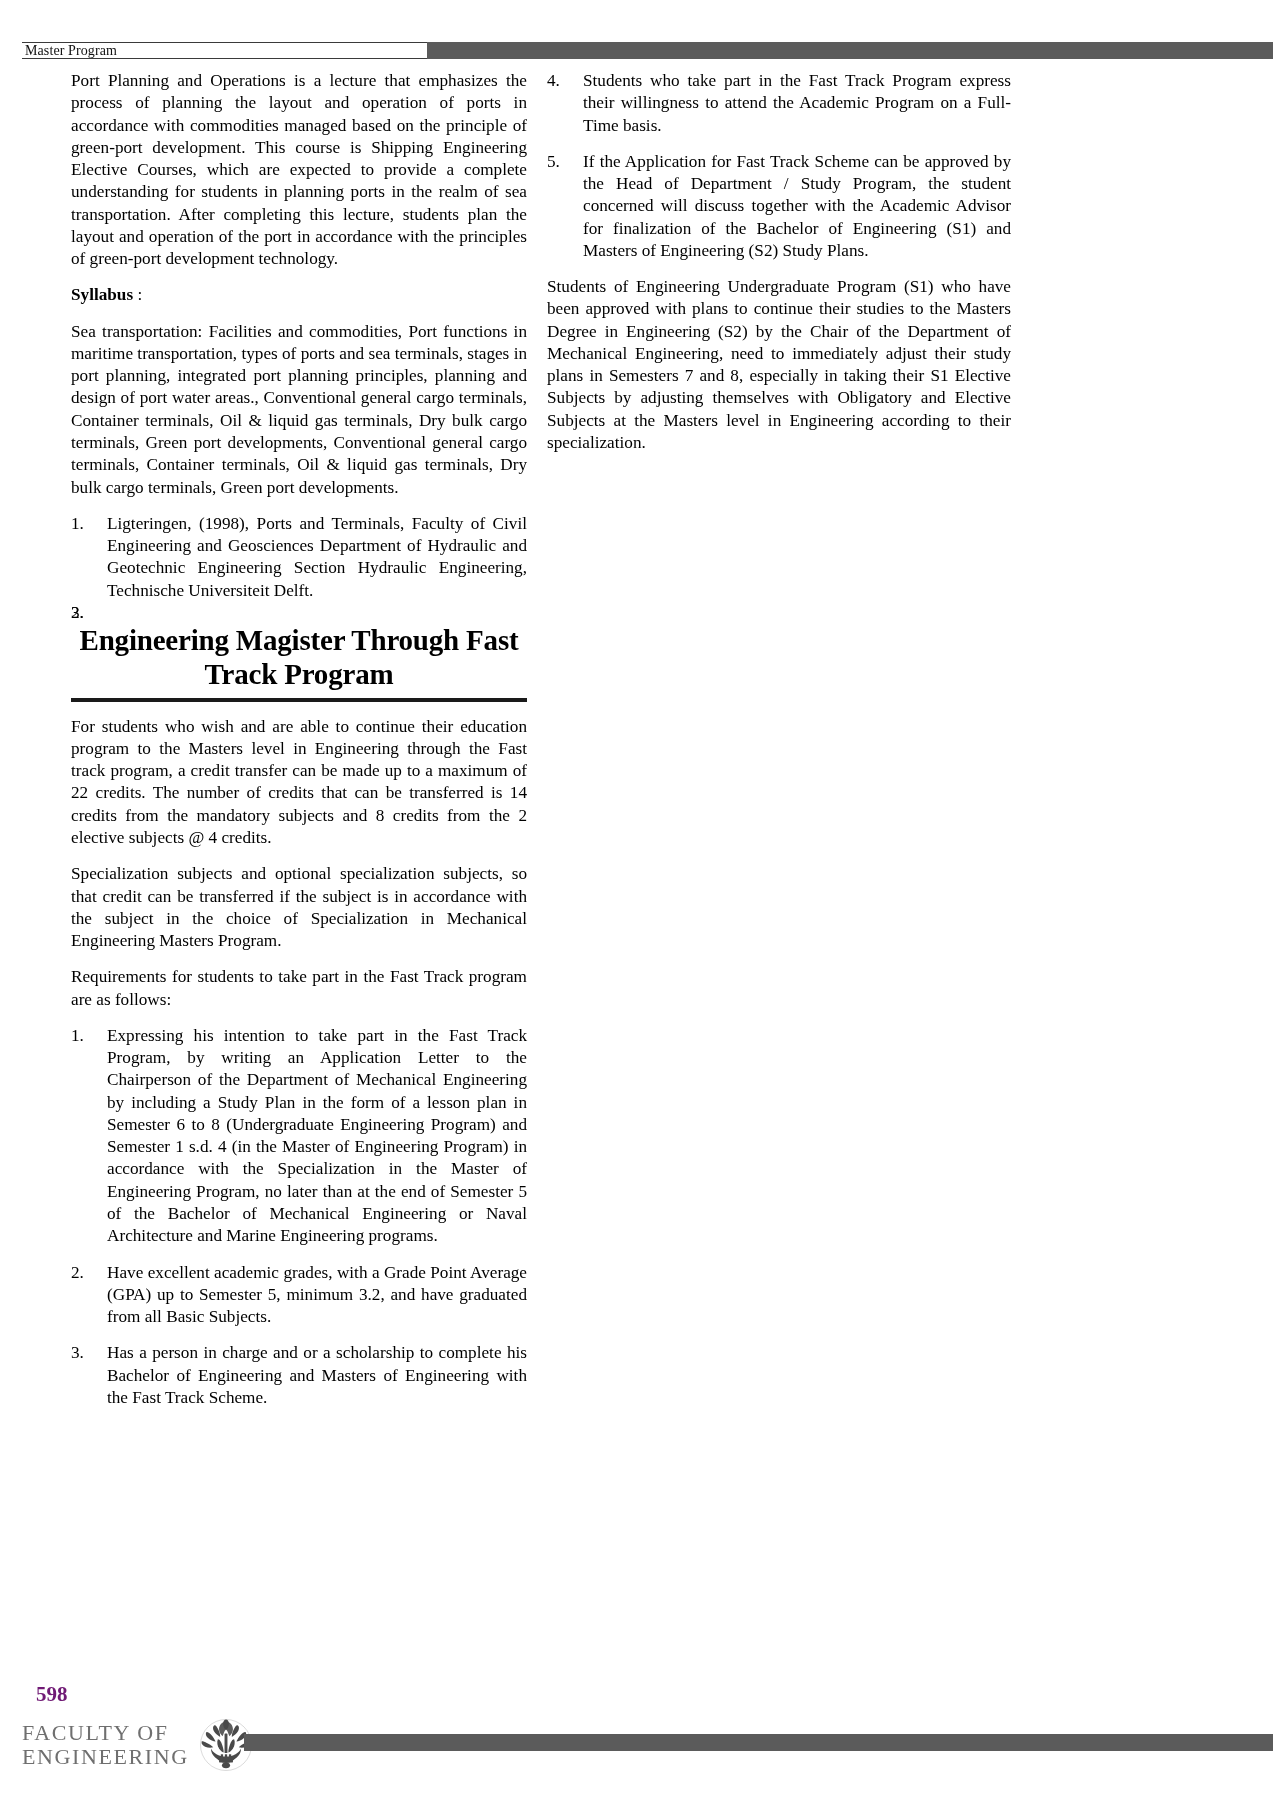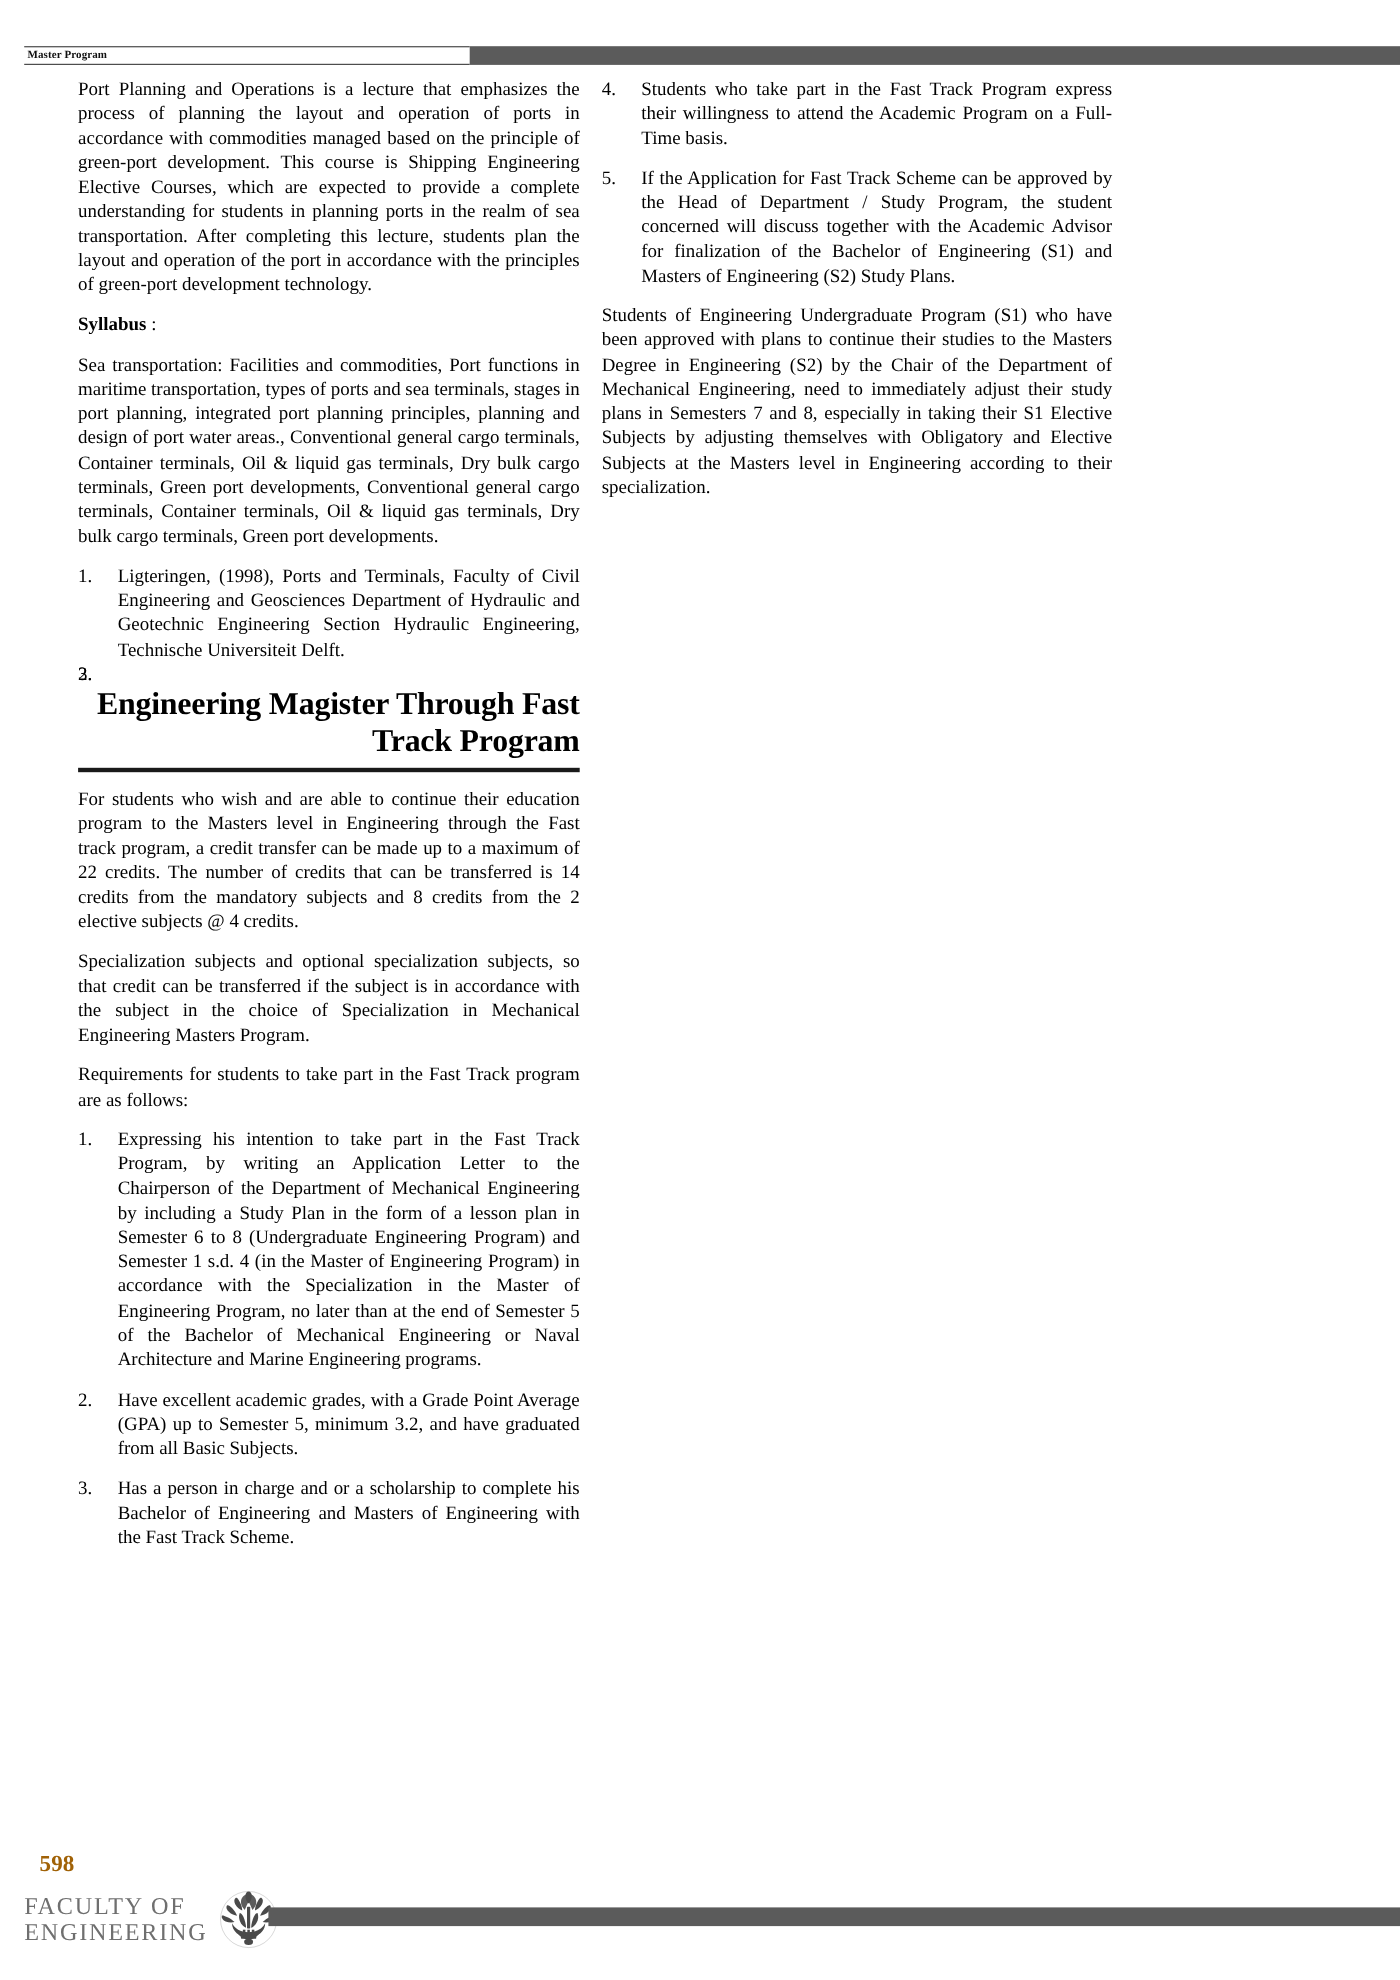--- a/index.html
+++ b/index.html
@@ -34,22 +34,22 @@
     width: 405px;
     background: #ffffff;
     border-top: 1.5px solid #3a3a3a;
     border-bottom: 1.5px solid #3a3a3a;
     display: flex;
     align-items: center;
     box-sizing: border-box;
   }
   .header-title {
     font-family: "Liberation Serif", "DejaVu Serif", serif;
-    font-weight: bold;
-    font-size: 10px;
+    font-weight: normal;
+    font-size: 14px;
     letter-spacing: 0.1px;
     padding-left: 3px;
     line-height: 1;
     color: #111;
   }
   .header-bar {
     flex: 1;
     background: #5b5b5b;
   }
 
@@ -102,39 +102,39 @@
   ol.num.refs > li { margin-bottom: 0; }
 
   
   .section-head {
     margin: 22px 0 0 0;
     font-family: "Liberation Serif", "DejaVu Serif", serif;
     font-weight: bold;
     font-size: 29px;
     line-height: 1.17;
     letter-spacing: -0.2px;
-    text-align: right;
+    text-align: center;
   }
   .section-rule {
     border: 0;
     border-top: 4.5px solid #1a1a1a;
     margin: 6px 0 14px 0;
     width: 100%;
   }
 
   
   .page-number {
     position: absolute;
     left: 36px;
     top: 1684px;
     font-family: "Liberation Serif", "DejaVu Serif", serif;
     font-weight: bold;
     font-size: 21px;
     line-height: 1;
-    color: #a16207;
+    color: #701a75;
   }
   .footer {
     position: absolute;
     left: 22px;
     top: 1716px;
     right: 0;
     height: 60px;
   }
   .footer-logo {
     position: absolute;

